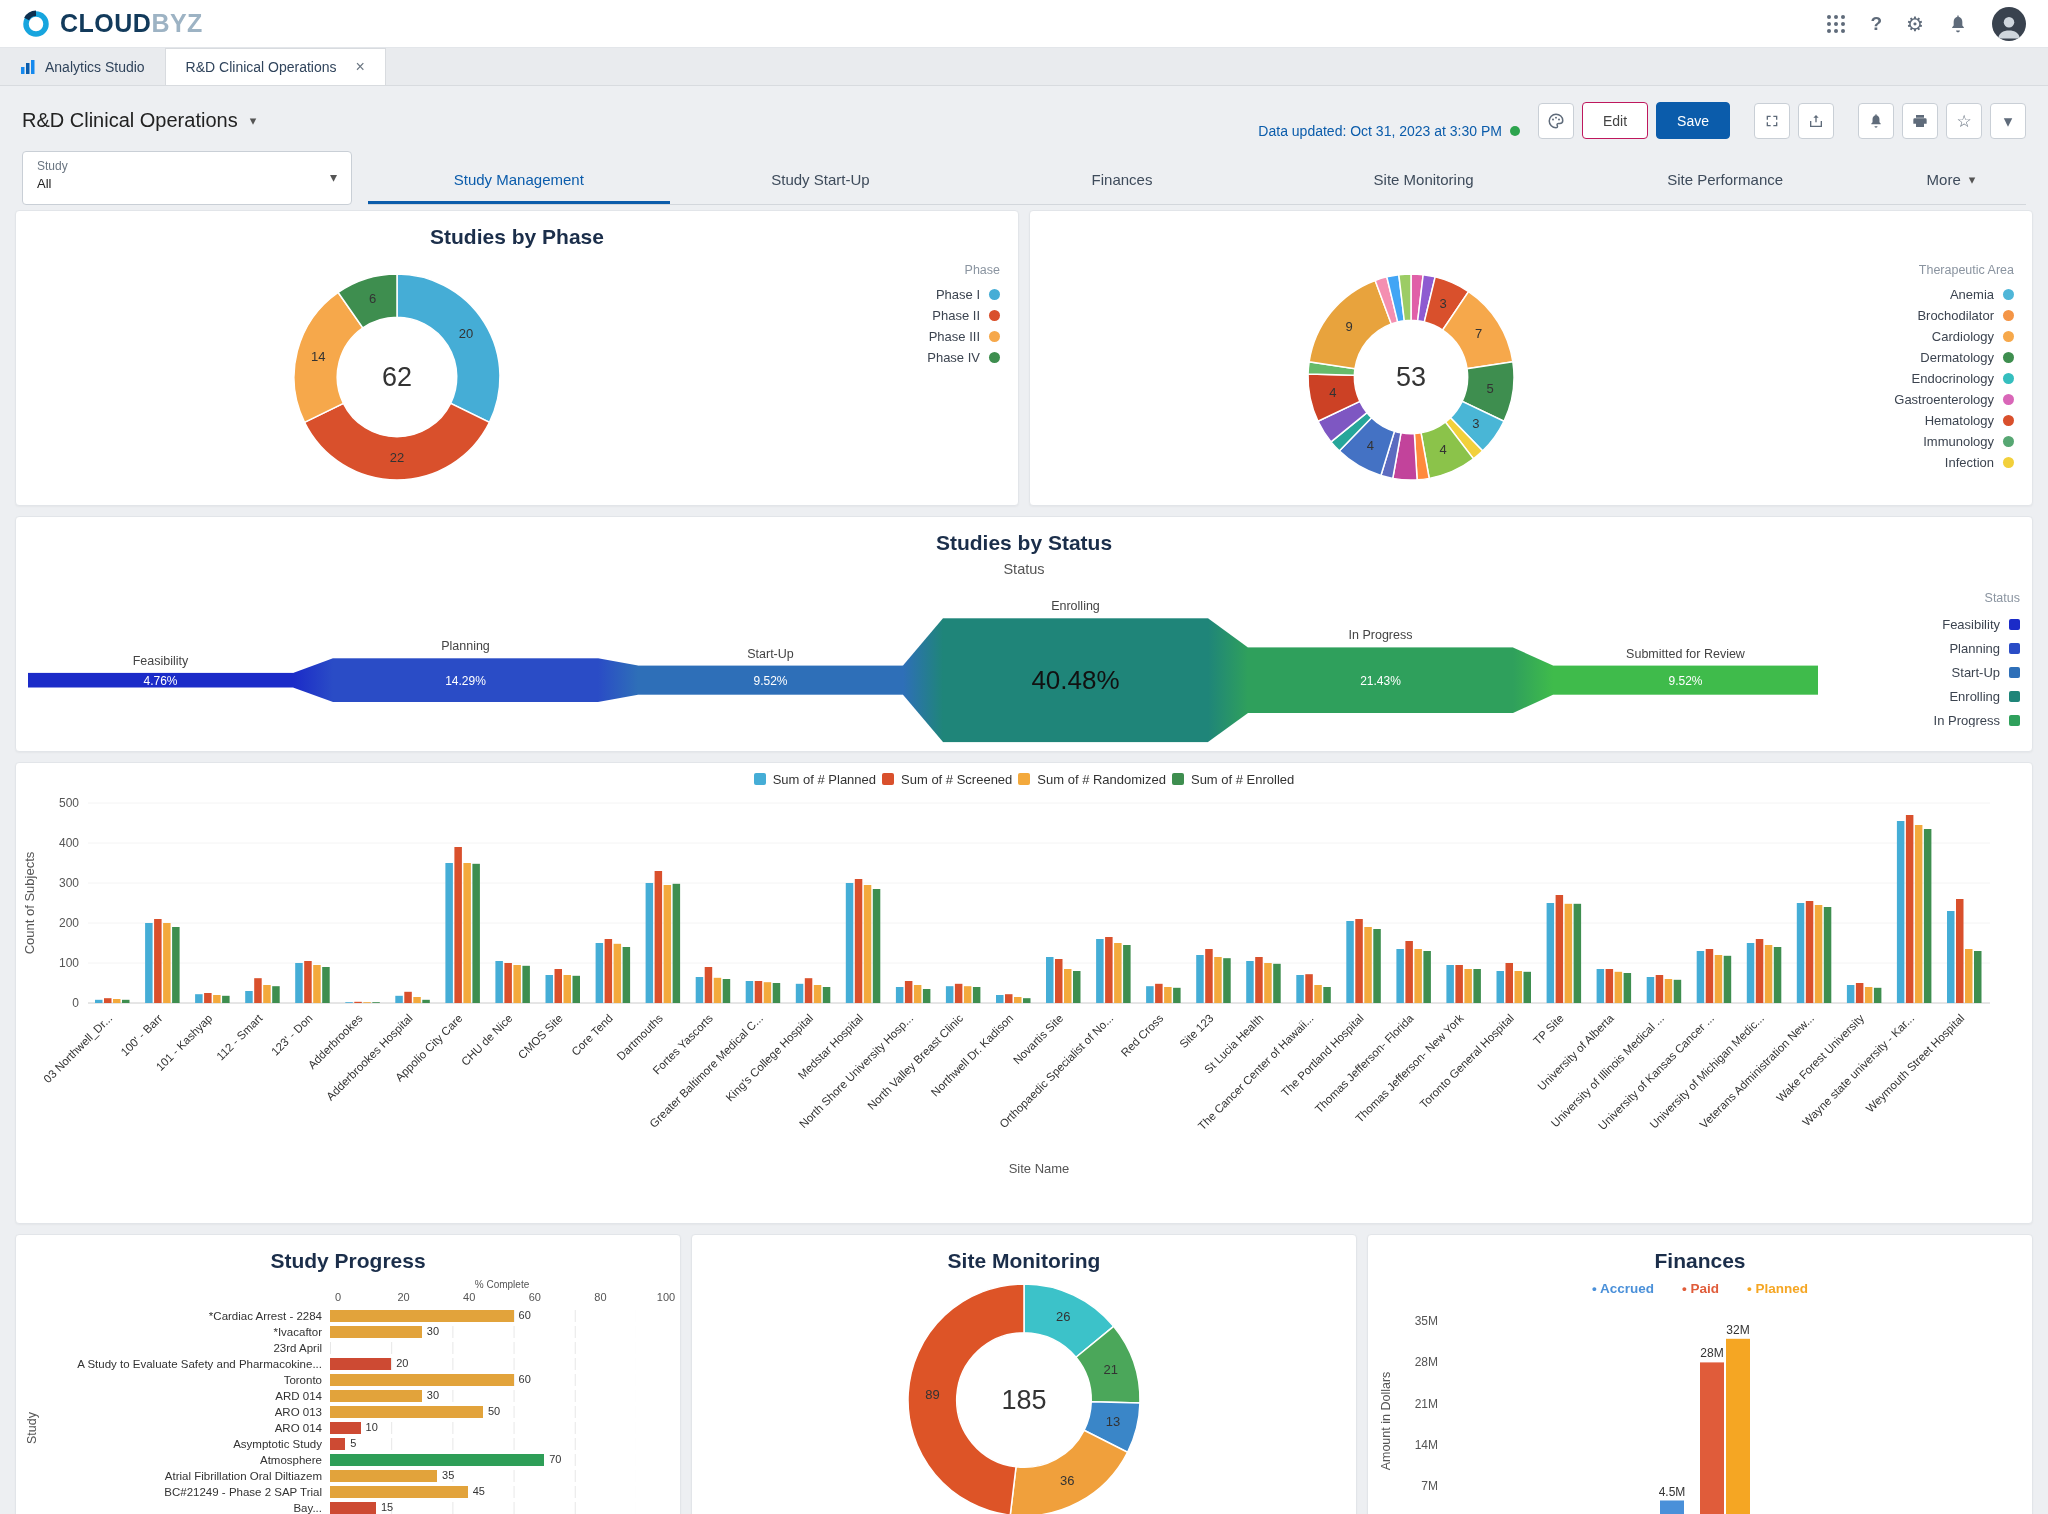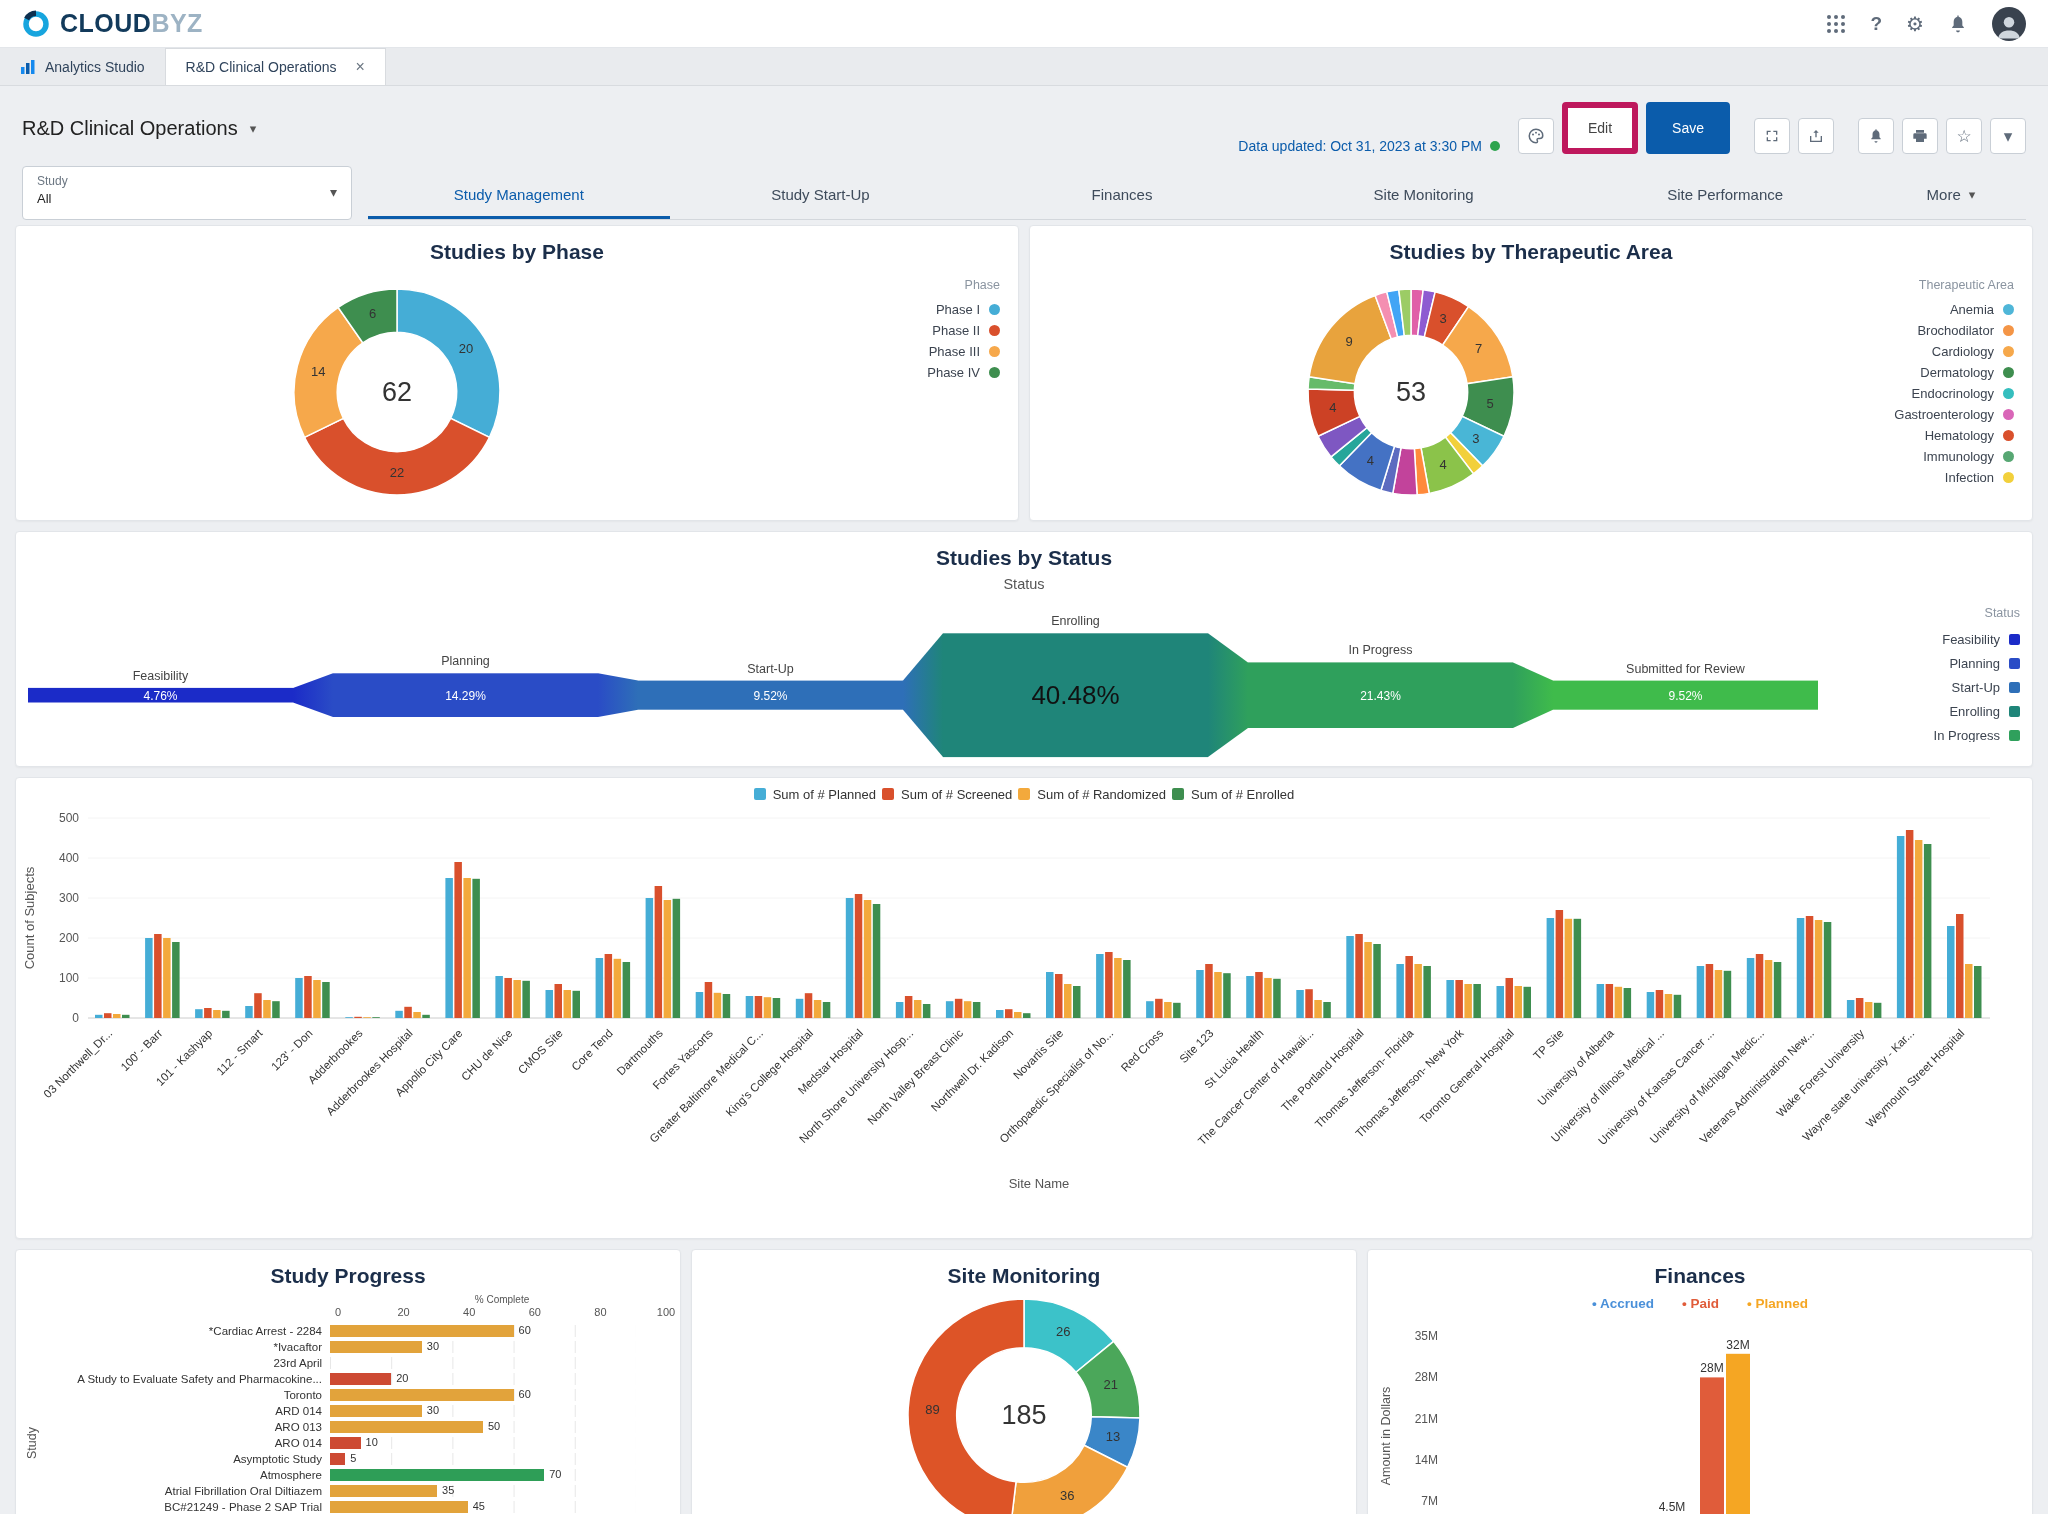--- a/index.html
+++ b/index.html
@@ -33,21 +33,21 @@
   .ts-close { color:#6b7682; font-size:16px; margin-left:10px; cursor:pointer; }
 
   
   .pagebar { display:flex; justify-content:space-between; align-items:center;
     padding:16px 22px 10px; }
   .page-title { font-size:20px; color:#222; display:flex; align-items:center; gap:12px; }
   .caret { color:#555; font-size:13px; }
   .pagebar-right { display:flex; align-items:flex-end; gap:8px; }
   .updated { color:#0B5CAB; font-size:14px; display:flex; align-items:center; gap:8px; margin-right:10px; }
   .gdot { width:10px; height:10px; border-radius:50%; background:#2DA44E; display:inline-block; }
-  .btn { height:52px; border:6px solid #be185d; background:#fff; border-radius:4px;
+  .btn { height:37px; border:1px solid #be185d; background:#fff; border-radius:4px;
     font-size:14px; color:#444; padding:0 20px; display:inline-flex; align-items:center;
     justify-content:center; cursor:pointer; }
   .btn.primary { background:#0B5CAB; border-color:#0B5CAB; color:#fff; }
   .icon-sq { width:36px; height:36px; border:1px solid #C9CFD6; border-radius:4px; background:#fff;
     color:#5F6B7A; display:inline-flex; align-items:center; justify-content:center;
     font-size:17px; cursor:pointer; }
   .gap { width:8px; }
 
   
   .filterrow { display:flex; align-items:flex-end; gap:16px; padding:2px 22px 0; }
@@ -262,21 +262,20 @@
             <span>Phase III</span>
             <span class="lg-swatch" style="background:#F6A84B"></span>
           </div>
           <div class="lg-row">
             <span>Phase IV</span>
             <span class="lg-swatch" style="background:#3E8E4F"></span>
           </div>
         </div>
     </section>
     <section class="card c-half">
-      <h2 class="card-title">Studies by Therapeutic Area</h2>
       <div class="donut-abs" id="ta-donut">
           <svg width="212" height="212">
             <path d="M106.00 3.00 A103 103 0 0 1 118.18 3.72 L112.70 49.75 A56.650000000000006 56.650000000000006 0 0 0 106.00 49.35 Z" fill="#E060A8" stroke="#fff" stroke-width="1.5"></path>
             <path d="M118.18 3.72 A103 103 0 0 1 130.19 5.88 L119.31 50.93 A56.650000000000006 56.650000000000006 0 0 0 112.70 49.75 Z" fill="#8E5BD1" stroke="#fff" stroke-width="1.5"></path>
             <path d="M130.19 5.88 A103 103 0 0 1 163.54 20.57 L137.65 59.01 A56.650000000000006 56.650000000000006 0 0 0 119.31 50.93 Z" fill="#D9502C" stroke="#fff" stroke-width="1.5"></path>
             <text x="138.2" y="36.9" text-anchor="middle" font-size="13" fill="#333">3</text>
             <path d="M163.54 20.57 A103 103 0 0 1 207.87 90.79 L162.03 97.64 A56.650000000000006 56.650000000000006 0 0 0 137.65 59.01 Z" fill="#F6A84B" stroke="#fff" stroke-width="1.5"></path>
             <text x="173.5" y="67.4" text-anchor="middle" font-size="13" fill="#333">7</text>
             <path d="M207.87 90.79 A103 103 0 0 1 198.99 150.30 L157.14 130.36 A56.650000000000006 56.650000000000006 0 0 0 162.03 97.64 Z" fill="#3E8E4F" stroke="#fff" stroke-width="1.5"></path>
             <text x="185.0" y="121.8" text-anchor="middle" font-size="13" fill="#333">5</text>

